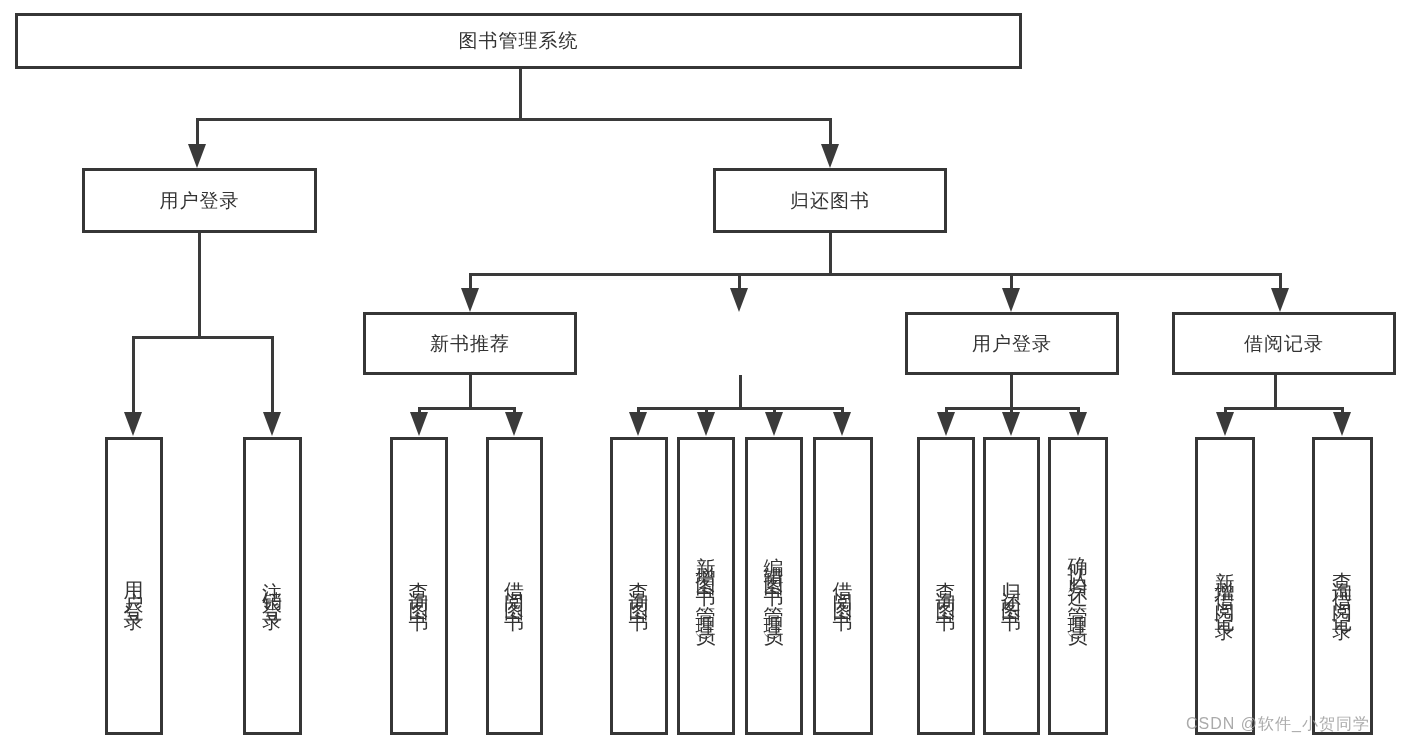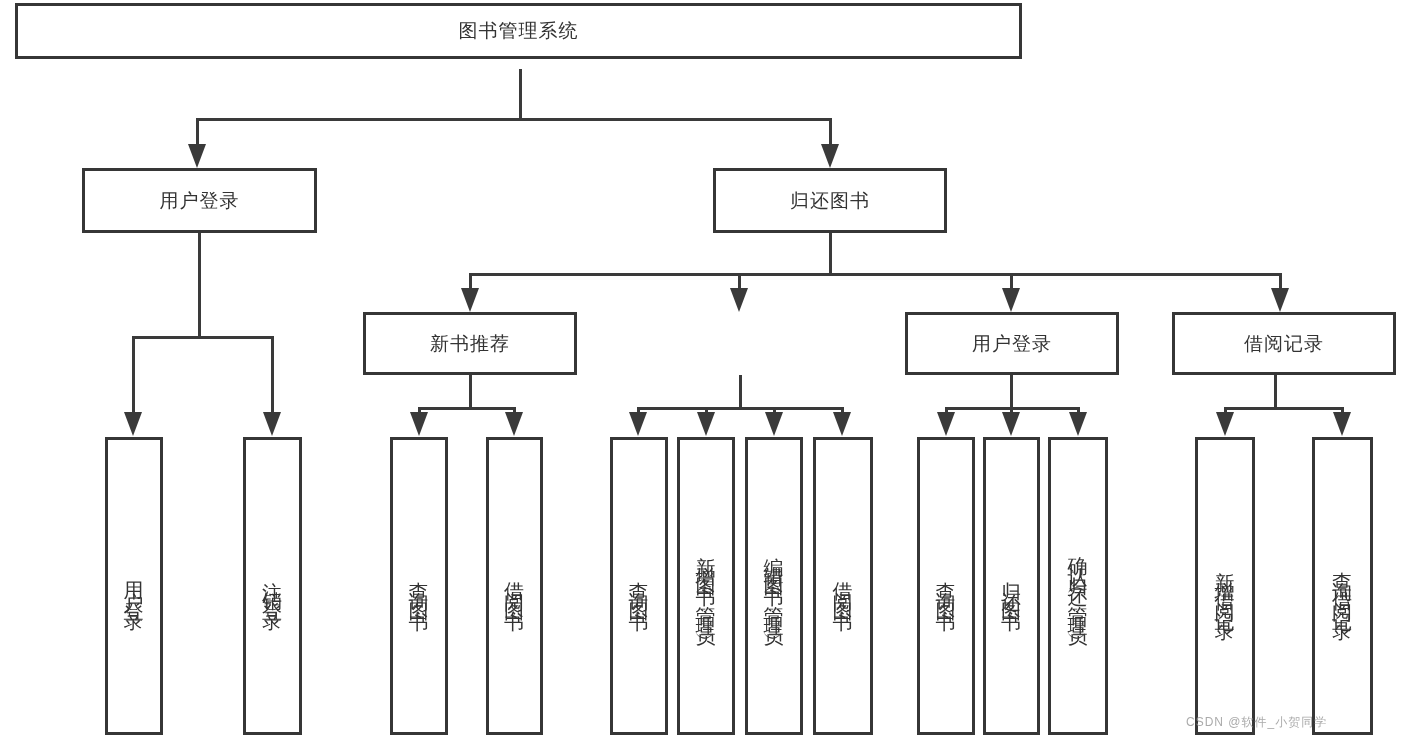--- a/index.html
+++ b/index.html
@@ -19,29 +19,29 @@
   }
   .vl{position:absolute;width:3px;background:#3a3a3a;}
   .hl{position:absolute;height:3px;background:#3a3a3a;}
   .tri{
     position:absolute;width:0;height:0;
     border-left:9px solid transparent;border-right:9px solid transparent;
     border-top:24px solid #3a3a3a;
   }
   .watermark{
     position:absolute;left:1186px;top:714px;z-index:10;
-    font-size:12px;letter-spacing:1px;color:#9c9c9c;opacity:.85;white-space:nowrap;
+    font-size:16px;letter-spacing:1px;color:#9c9c9c;opacity:.85;white-space:nowrap;
   }
 </style>
 </head>
 <body>
 
 <div class="canvas">
 
-  <div class="node h-node" style="left:15px;top:3px;width:1007px;height:56px;">图书管理系统</div>
+  <div class="node h-node" style="left:15px;top:13px;width:1007px;height:56px;">图书管理系统</div>
 
   <div class="node h-node" style="left:82px;top:168px;width:235px;height:65px;">用户登录</div>
 
   <div class="node h-node" style="left:713px;top:168px;width:234px;height:65px;">归还图书</div>
 
   <div class="node h-node" style="left:363px;top:312px;width:214px;height:63px;">新书推荐</div>
 
 
   <div class="node h-node" style="left:905px;top:312px;width:214px;height:63px;">用户登录</div>
 

